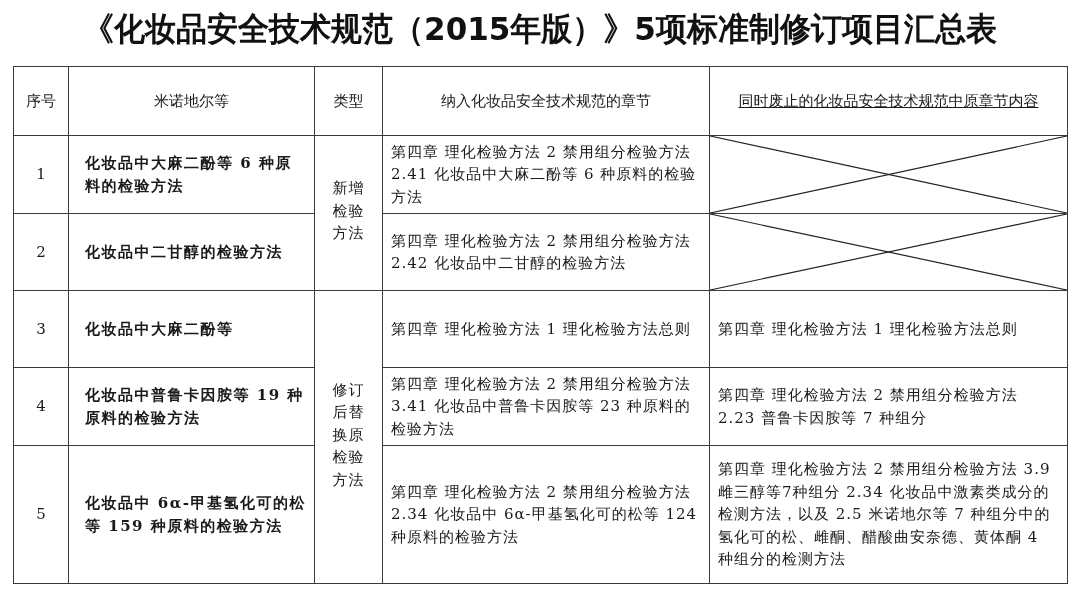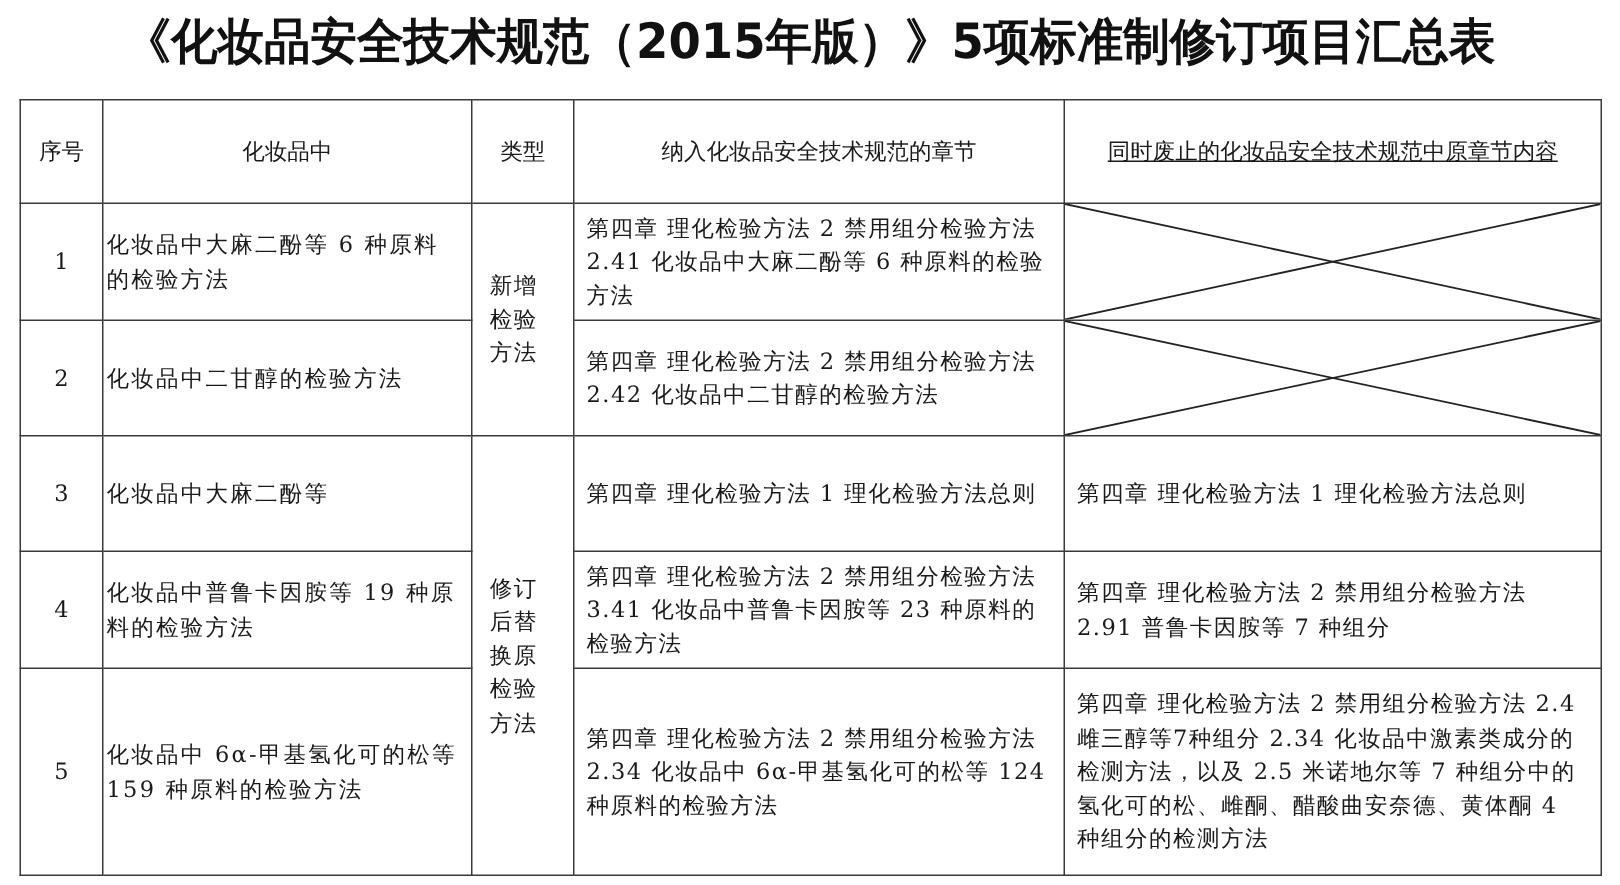--- a/index.html
+++ b/index.html
@@ -7,22 +7,22 @@
          font-family: "DejaVu Serif", "Liberation Serif", serif; color: #1a1a1a; }
   .title { position: absolute; left: 0; top: 6px; width: 1080px; text-align: center;
            font-family: "DejaVu Sans", "Liberation Sans", sans-serif; font-weight: bold;
            font-size: 31px; letter-spacing: 0px; line-height: 44px; color: #111; transform: scaleY(1.05); }
   table { position: absolute; left: 13px; top: 66px; border-collapse: collapse;
           table-layout: fixed; width: 1054px; }
   td, th { border: 1.5px solid #3a3a3a; padding: 0; vertical-align: middle;
            font-size: 15px; line-height: 22.5px; font-weight: normal; }
   th { text-align: center; height: 68px; }
   .c-no { text-align: center; }
-  .c-name { padding-left: 2px; padding-right: 8px; letter-spacing: 1.5px; }
-  .c-type { text-align: left; padding: 0 4px; letter-spacing: 1px; }
+  .c-name { padding-left: 16px; padding-right: 8px; letter-spacing: 1.5px; font-weight: bold; }
+  .c-type { text-align: center; padding: 0 4px; letter-spacing: 1px; font-family: Liberation Mono, monospace; }
   .c-chap { padding-left: 8px; padding-right: 6px; letter-spacing: 1px; }
   .c-old { padding-left: 8px; padding-right: 8px; letter-spacing: 1px; position: relative; }
   .cross { position: absolute; left: 0; top: 0; width: 100%; height: 100%; }
   .hdr-old { line-height: 21px; text-decoration: underline; }
 </style>
 </head>
 <body>
 
 <div class="title">《化妆品安全技术规范（2015年版）》5项标准制修订项目汇总表</div>
 
@@ -30,21 +30,21 @@
   <colgroup>
     <col style="width:55px">
     <col style="width:246px">
     <col style="width:68px">
     <col style="width:327px">
     <col style="width:358px">
   </colgroup>
   <thead>
     <tr>
       <th>序号</th>
-      <th>化妆品中</th>
+      <th>米诺地尔等</th>
       <th>类型</th>
       <th>纳入化妆品安全技术规范的章节</th>
       <th class="hdr-old">
           <div style="padding:0 14px;">同时废止的化妆品安全技术规范中原章节内容</div>
         </th>
     </tr>
   </thead>
   <tbody>
     <tr style="height:78px">
       <td class="c-no">1</td>
@@ -77,22 +77,22 @@
       <td class="c-type" rowspan="3">
           <div style="width:44px;margin:12px auto;">修订后替换原检验方法</div>
         </td>
       <td class="c-chap">第四章 理化检验方法 1 理化检验方法总则</td>
       <td class="c-old">第四章 理化检验方法 1 理化检验方法总则</td>
     </tr>
     <tr style="height:78px">
       <td class="c-no">4</td>
       <td class="c-name">化妆品中普鲁卡因胺等 19 种原料的检验方法</td>
       <td class="c-chap">第四章 理化检验方法 2 禁用组分检验方法 3.41 化妆品中普鲁卡因胺等 23 种原料的检验方法</td>
-      <td class="c-old">第四章 理化检验方法 2 禁用组分检验方法 2.91 普鲁卡因胺等 7 种组分</td>
+      <td class="c-old">第四章 理化检验方法 2 禁用组分检验方法 2.23 普鲁卡因胺等 7 种组分</td>
     </tr>
     <tr style="height:138px">
       <td class="c-no">5</td>
       <td class="c-name">化妆品中 6α-甲基氢化可的松等 159 种原料的检验方法</td>
       <td class="c-chap">第四章 理化检验方法 2 禁用组分检验方法 2.34 化妆品中 6α-甲基氢化可的松等 124 种原料的检验方法</td>
-      <td class="c-old">第四章 理化检验方法 2 禁用组分检验方法 2.4 雌三醇等7种组分 2.34 化妆品中激素类成分的检测方法，以及 2.5 米诺地尔等 7 种组分中的氢化可的松、雌酮、醋酸曲安奈德、黄体酮 4 种组分的检测方法</td>
+      <td class="c-old">第四章 理化检验方法 2 禁用组分检验方法 3.9 雌三醇等7种组分 2.34 化妆品中激素类成分的检测方法，以及 2.5 米诺地尔等 7 种组分中的氢化可的松、雌酮、醋酸曲安奈德、黄体酮 4 种组分的检测方法</td>
     </tr>
   </tbody>
 </table>
 
 </body></html>

